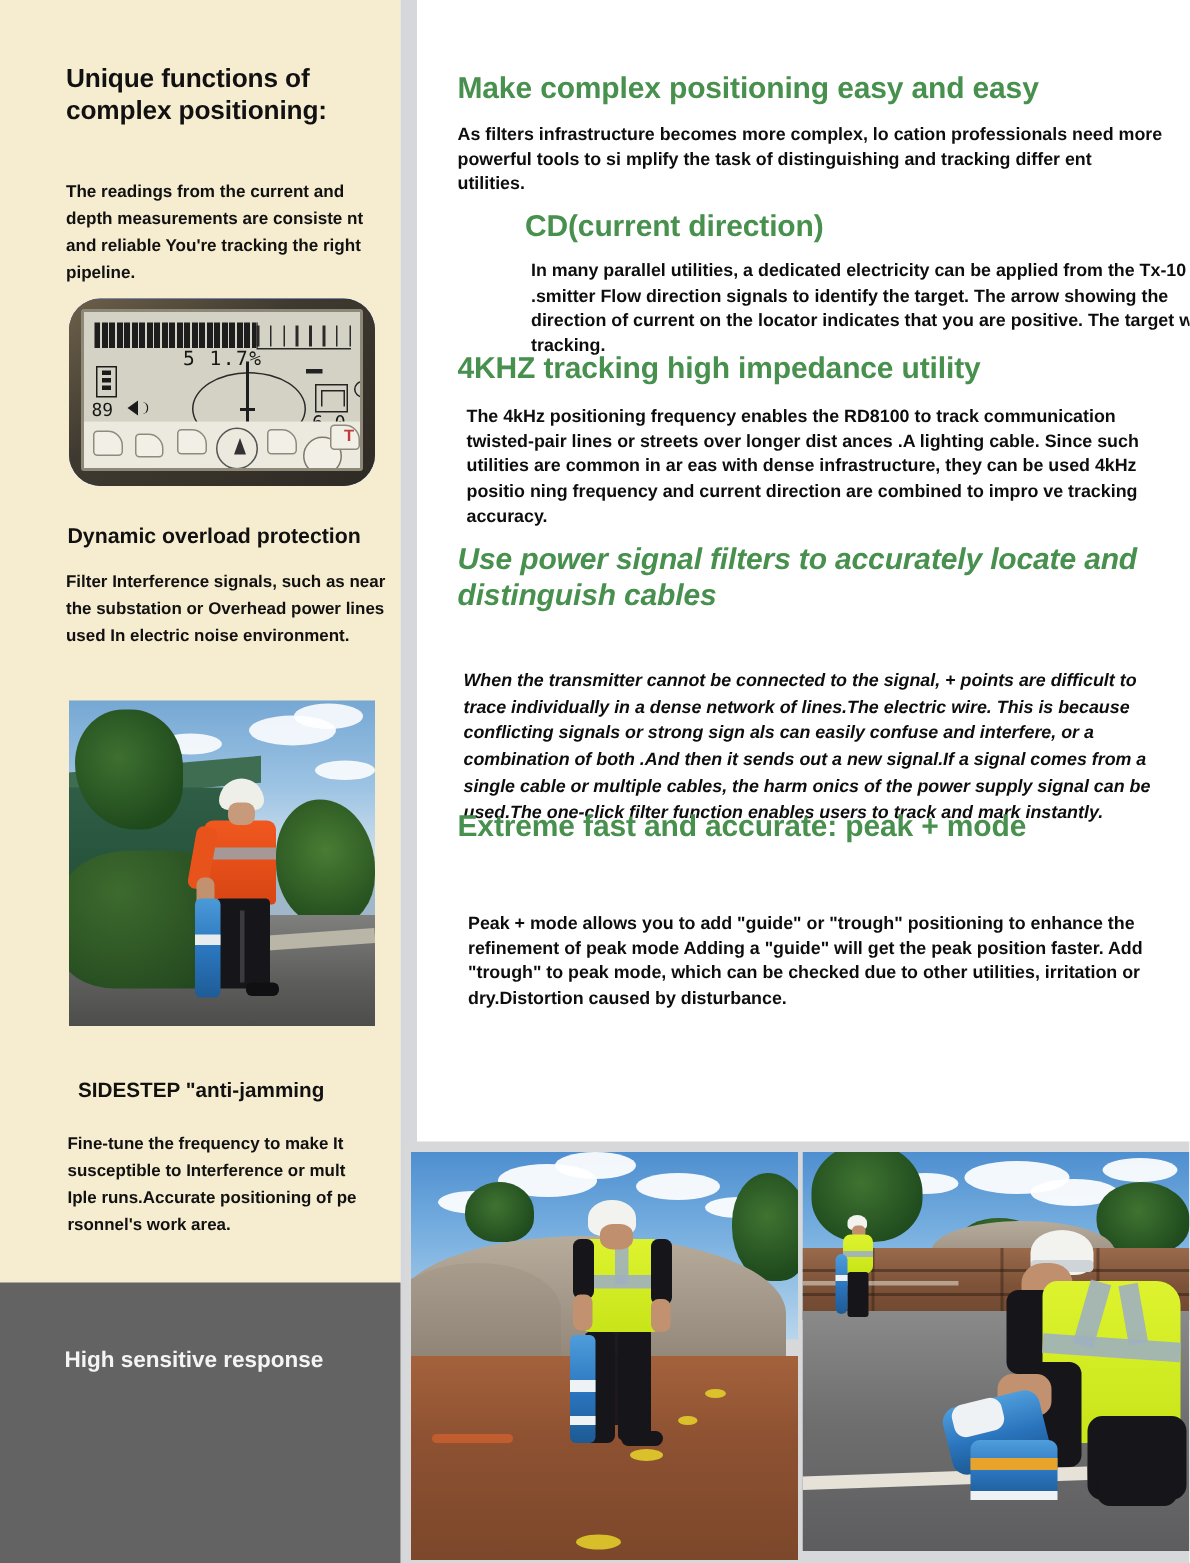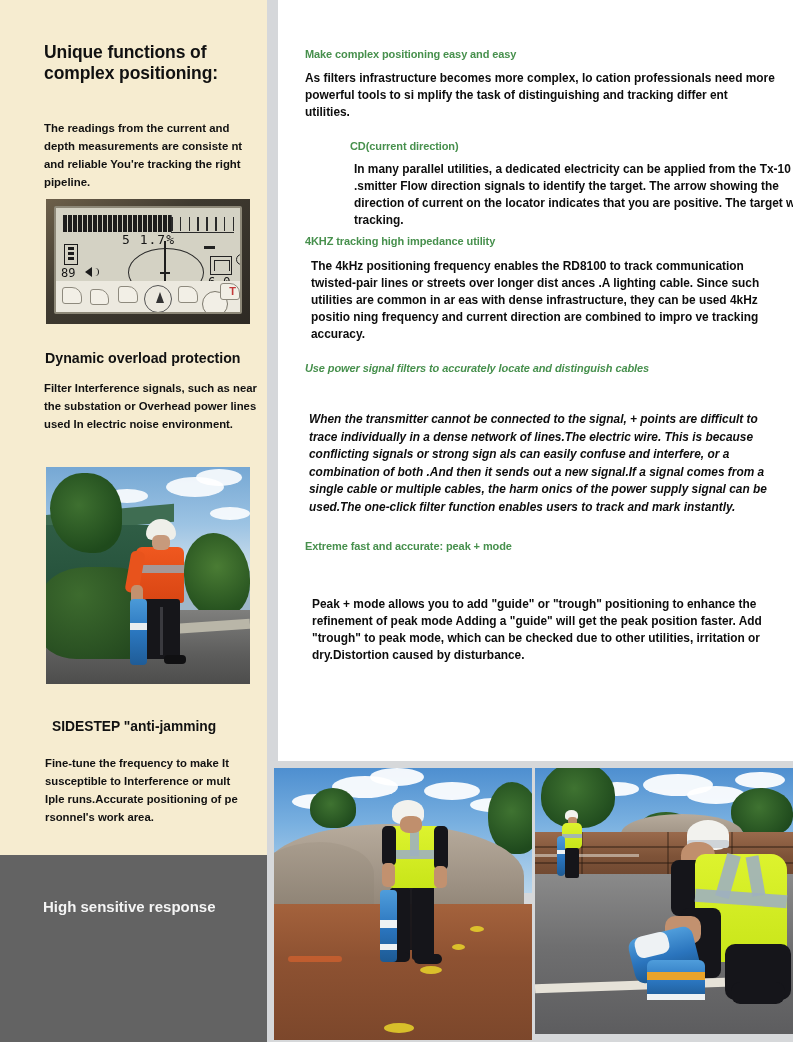--- a/index.html
+++ b/index.html
@@ -32,21 +32,21 @@
     font-size:13.6px;font-weight:bold;line-height:1.3;color:#1a1a1a;
   }
   .sb-body1{
     position:absolute;left:44px;top:119px;width:200px;
     font-size:11.4px;font-weight:bold;line-height:1.58;color:#111;
   }
 
   
   .device-photo{
     position:absolute;left:46px;top:199px;width:204px;height:125px;
-    overflow:hidden;background:#1d4ed8;
+    overflow:hidden;background:#1d4ed8;border-radius:21px;
   }
   .dev-bezel{position:absolute;inset:0;background:
      linear-gradient(145deg,#6d604a 0%,#3f3a30 40%,#2e2a24 100%);}
   .dev-screenwrap{position:absolute;left:8px;top:7px;right:8px;bottom:10px;
      background:#cfcdc0;border:2px solid #8d8878;border-radius:2px;overflow:hidden;}
   .lcd{position:absolute;left:0;top:0;right:0;height:70%;background:#d4d2c4;}
   .lcd-bar{position:absolute;left:7px;top:7px;width:108px;height:17px;
      background:repeating-linear-gradient(90deg,#1d1d1d 0 4px,#d4d2c4 4px 5px);
      border-right:1px solid #555;}
   .lcd-scale{position:absolute;left:115px;top:7px;right:6px;height:17px;
@@ -158,21 +158,21 @@
   }
 
   
   .main{
     position:absolute;left:278px;top:0;width:515px;height:1042px;background:#fff;
   }
   .h-green{
     color:#47904d;font-weight:bold;letter-spacing:-0.1px;
   }
   .sec{position:absolute;}
-  .sec .htxt{font-size:11px;line-height:1.18;}
+  .sec .htxt{font-size:20px;line-height:1.18;}
   .sec .btxt{font-size:11.9px;font-weight:bold;line-height:1.42;color:#0d0d0d;}
 
   .s1{left:27px;top:48px;width:470px;}
   .s1 .btxt{margin-top:9px;}
   .s2{left:27px;top:140px;width:470px;margin-left:45px;}
   .s2 .btxt{margin-top:8px;margin-left:4px;}
   .s3{left:27px;top:235px;width:470px;}
   .s3 .btxt{margin-top:10px;margin-left:6px;}
   .s4{left:27px;top:362px;width:480px;font-style:italic;}
   .s4 .btxt{margin-top:36px;margin-left:4px;line-height:1.48;}

